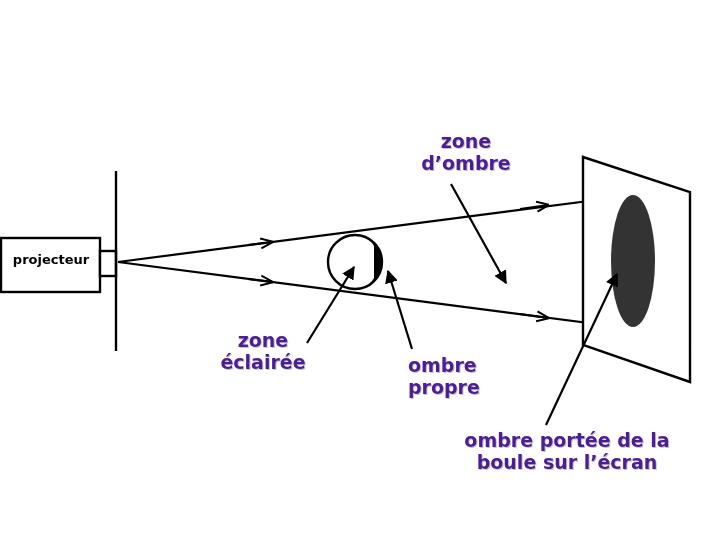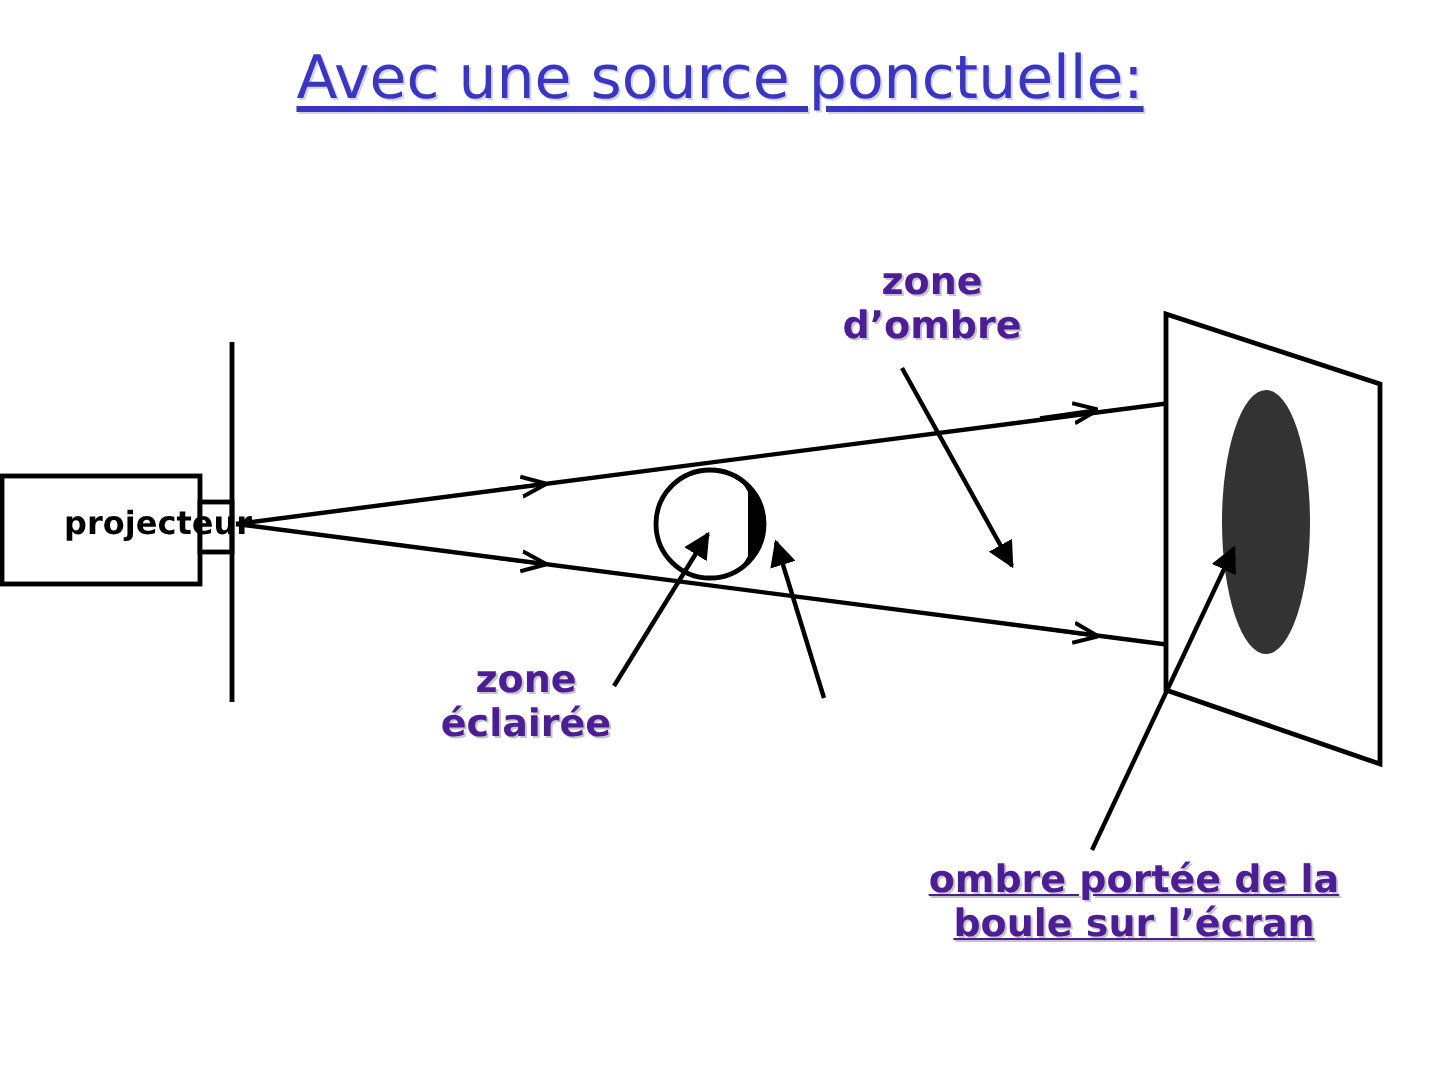--- a/index.html
+++ b/index.html
@@ -50,24 +50,23 @@
     letter-spacing: 0px;
     text-shadow: 1px 1px 0 rgba(160,160,180,0.45);
   }
   #projector-label {
     position: absolute;
     left: 2px;
     top: 252px;
     width: 98px;
     text-align: center;
     font-family: "DejaVu Sans", sans-serif;
-    font-size: 16px;
+    font-size: 13px;
     font-weight: 700;
     color: #000000;
-    margin-left: 28px;
   }
   #label-zone-ombre {
     left: 406px;
     top: 131px;
     width: 120px;
     text-align: center;
     font-size: 19px;
   }
   #label-zone-eclairee {
     left: 198px;
@@ -82,29 +81,27 @@
     width: 110px;
     text-align: left;
     font-size: 19px;
   }
   #label-ombre-portee {
     left: 437px;
     top: 430px;
     width: 260px;
     text-align: center;
     font-size: 19px;
-    text-decoration: underline;
   }
 </style>
 </head>
 <body>
 
 <div id="stage">
 
-  <div id="page-title">Avec une source ponctuelle:</div>
 
   <svg id="diagram-svg" viewBox="0 0 720 540">
     <defs>
       <marker id="ray-arrow" viewBox="0 0 10 10" refX="9" refY="5" markerWidth="7" markerHeight="7" orient="auto-start-reverse">
         <path d="M 0 1 L 10 5 L 0 9" fill="none" stroke="#000" stroke-width="1.6"></path>
       </marker>
       <marker id="pointer-arrow" viewBox="0 0 10 10" refX="9" refY="5" markerWidth="6" markerHeight="6" orient="auto-start-reverse">
         <path d="M 0 0 L 10 5 L 0 10 z" fill="#000"></path>
       </marker>
       <clipPath id="ball-clip">
@@ -150,17 +147,19 @@
   </svg>
 
   <div id="projector-label">projecteur</div>
 
   <div class="label" id="label-zone-ombre">zone
 d’ombre</div>
 
   <div class="label" id="label-zone-eclairee">zone
 éclairée</div>
 
+  <div class="label" id="label-ombre-propre">ombre
+propre</div>
 
   <div class="label" id="label-ombre-portee">ombre portée de la
 boule sur l’écran</div>
 
 </div>
 
 </body></html>

